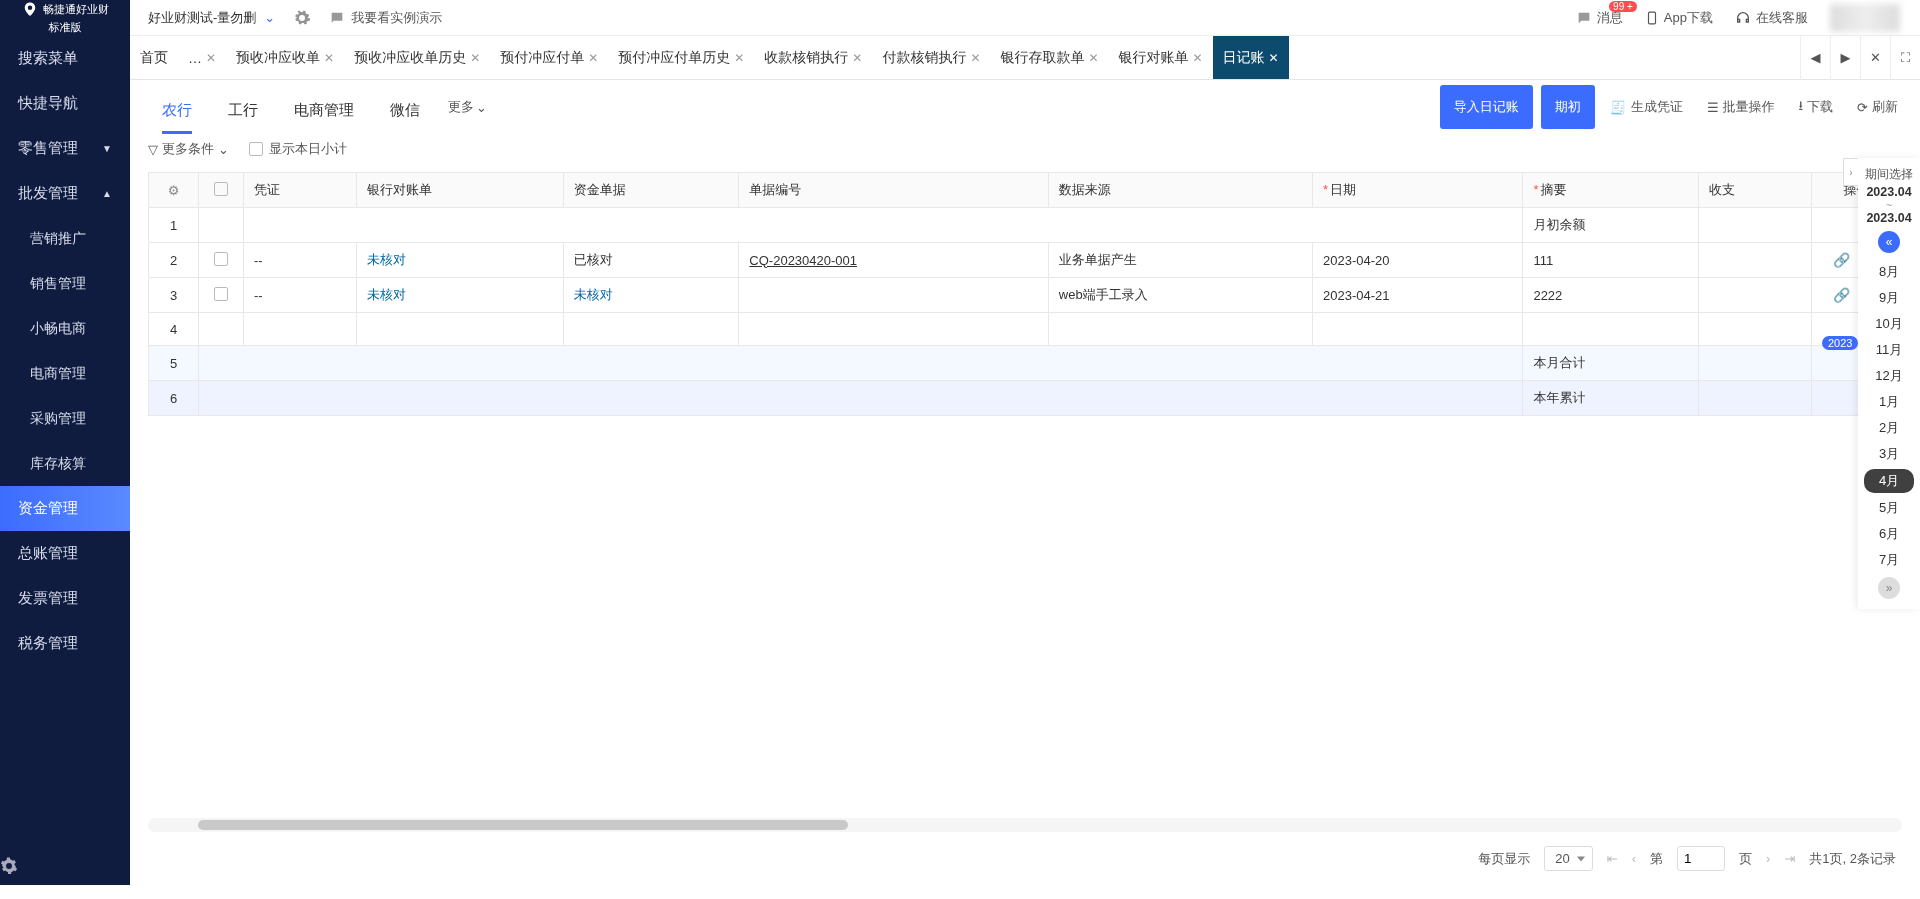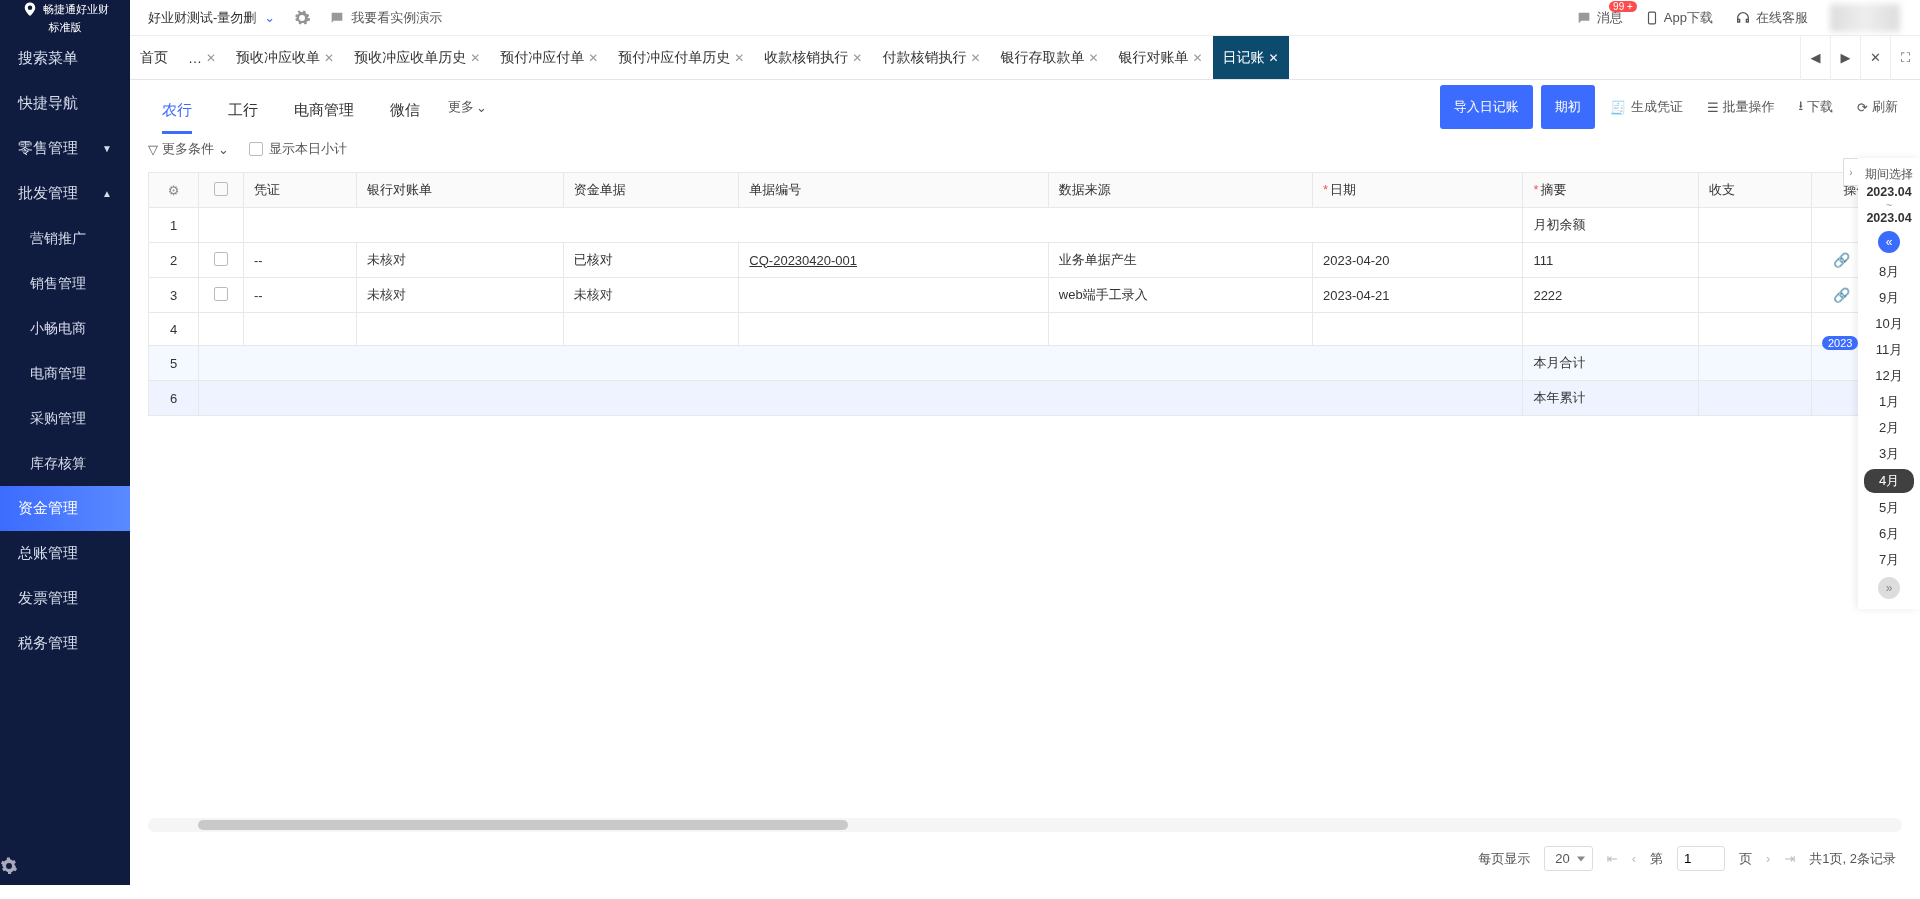--- a/index.html
+++ b/index.html
@@ -65,21 +65,21 @@
     
     .table-wrap{ flex:1; overflow:auto; padding:0 18px;}
     table{ border-collapse:collapse; width:100%; min-width:1400px;}
     th,td{ border:1px solid #e8e8e8; padding:8px 10px; text-align:left; font-size:13px; height:33px;}
     th{ background:#fafafa; font-weight:500; color:#333;}
     th.req::before{ content:"*"; color:#ff4d4f; margin-right:2px;}
     td.center,th.center{ text-align:center;}
     .chkcell{ width:45px; text-align:center;}
     .chkcell .box{ width:14px; height:14px; border:1px solid #bbb; border-radius:2px; display:inline-block;}
     .gear-th{ width:50px; text-align:center; color:#888;}
-    .red{ color:#404040;}
+    .red{ color:#0369a1;}
     .link{ color:#333; text-decoration:underline; cursor:pointer;}
     tr.band td{ background:#f4f8ff;}
     tr.band2 td{ background:#eef3ff;}
     .op-ic{ color:#888; cursor:pointer; margin:0 6px; font-size:14px;}
 
     
     .hscroll{ height:14px; margin:8px 18px 0; background:#f5f5f5; border-radius:7px; position:relative;}
     .hscroll .thumb{ position:absolute; left:50px; top:2px; height:10px; width:650px; background:#c9c9c9; border-radius:5px;}
 
     

